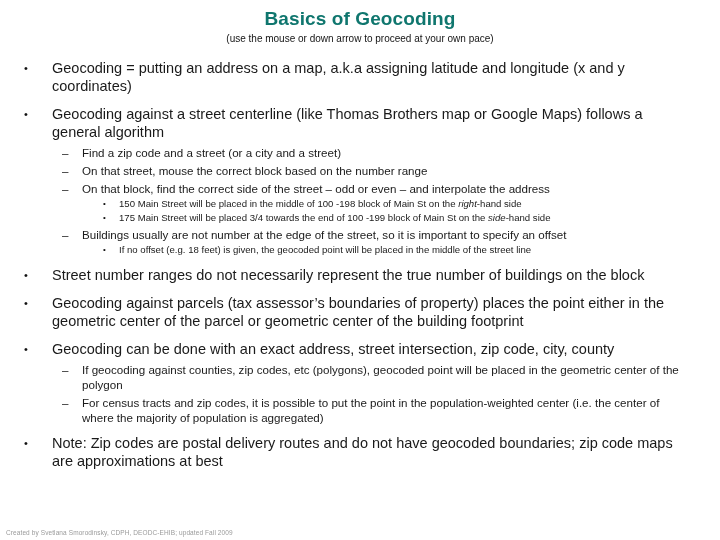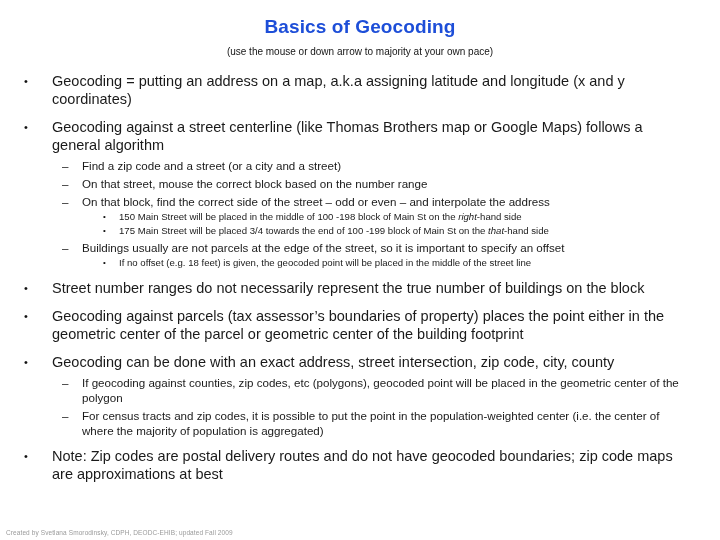--- a/index.html
+++ b/index.html
@@ -27,22 +27,22 @@
   
   .title-block {
     text-align: center;
     padding-top: 8px;
   }
   .slide-title {
     font-size: 19px;
     font-weight: bold;
     letter-spacing: 0.1px;
     line-height: 1.15;
-    color: #1d4ed8;
-    margin: 8px;
+    color: #0f766e;
+    margin: 0;
   }
   .slide-subtitle {
     font-size: 10px;
     font-weight: normal;
     color: #141414;
     margin: 3px 0 0 0;
     line-height: 1.1;
   }
 
   
@@ -127,21 +127,21 @@
     white-space: nowrap;
   }
 </style>
 </head>
 <body>
 
 <div class="slide">
 
   <div class="title-block">
     <h1 class="slide-title">Basics of Geocoding</h1>
-    <p class="slide-subtitle">(use the mouse or down arrow to majority at your own pace)</p>
+    <p class="slide-subtitle">(use the mouse or down arrow to proceed at your own pace)</p>
   </div>
 
   <div class="body">
 
     <div class="bullet lvl1">
       <span class="marker">•</span>
       <span class="text">Geocoding = putting an address on a map, a.k.a assigning latitude and longitude (x and y coordinates)</span>
     </div>
 
     <div class="bullet lvl1">
@@ -164,26 +164,26 @@
       <span class="text">On that block, find the correct side of the street – odd or even – and interpolate the address</span>
     </div>
 
     <div class="bullet lvl3">
       <span class="marker">•</span>
       <span class="text"><span>150 Main Street will be placed in the middle of 100 -198 block of Main St on the </span><em class="it">right</em><span>-hand side</span></span>
     </div>
 
     <div class="bullet lvl3 tight">
       <span class="marker">•</span>
-      <span class="text"><span>175 Main Street will be placed 3/4 towards the end of 100 -199 block of Main St on the </span><em class="it">that</em><span>-hand side</span></span>
-    </div>
-
-    <div class="bullet lvl2">
-      <span class="marker">–</span>
-      <span class="text">Buildings usually are not parcels at the edge of the street, so it is important to specify an offset</span>
+      <span class="text"><span>175 Main Street will be placed 3/4 towards the end of 100 -199 block of Main St on the </span><em class="it">side</em><span>-hand side</span></span>
+    </div>
+
+    <div class="bullet lvl2">
+      <span class="marker">–</span>
+      <span class="text">Buildings usually are not number at the edge of the street, so it is important to specify an offset</span>
     </div>
 
     <div class="bullet lvl3">
       <span class="marker">•</span>
       <span class="text">If no offset (e.g. 18 feet) is given, the geocoded point will be placed in the middle of the street line</span>
     </div>
 
     <div class="bullet lvl1">
       <span class="marker">•</span>
       <span class="text">Street number ranges do not necessarily represent the true number of buildings on the block</span>

